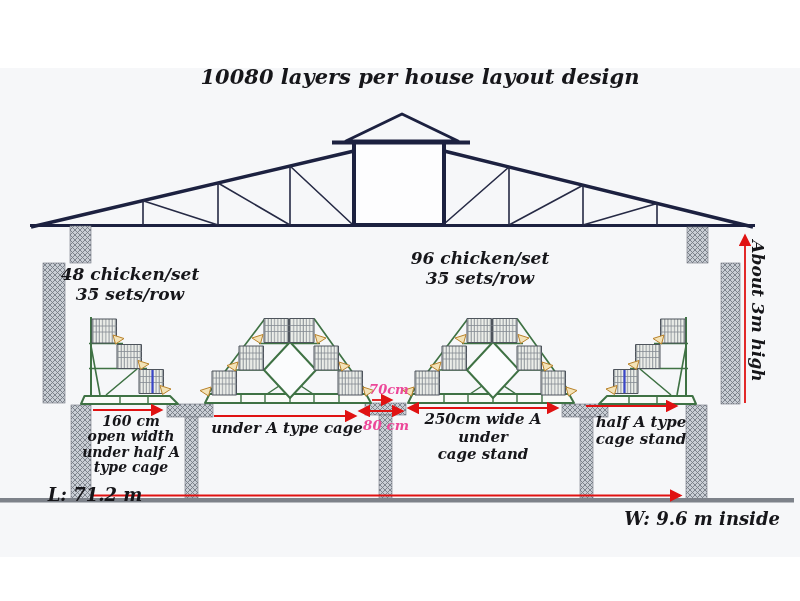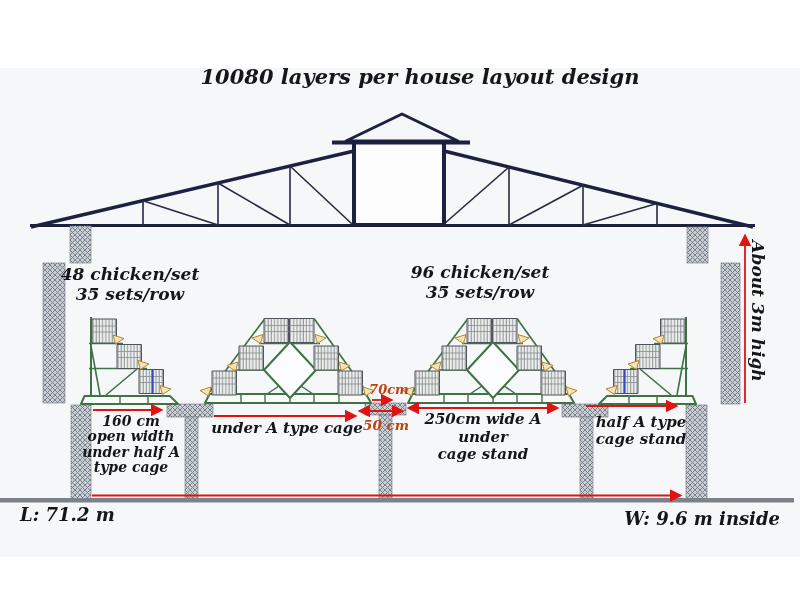--- a/index.html
+++ b/index.html
@@ -3,29 +3,29 @@
 <meta charset="utf-8">
 <style>
   html,body { margin:0; padding:0; background:#ffffff; }
   .stage { position:relative; width:800px; height:601px; background:#ffffff; overflow:hidden;
            font-family:"DejaVu Serif", serif; }
   .panel { position:absolute; left:0; top:68px; width:800px; height:489px; background:#f6f7f9; }
   svg.draw { position:absolute; left:0; top:0; width:800px; height:601px; }
   .t { position:absolute; font-style:italic; font-weight:bold; color:#16161a; text-align:center; }
   .title { left:170px; top:64px; width:500px; font-size:21px; }
   .grp48 { left:57px;  top:264px; width:146px; font-size:17px; line-height:1.18; }
-  .grp96 { left:405px; top:262px; width:150px; font-size:17px; line-height:1.18; }
+  .grp96 { left:405px; top:248px; width:150px; font-size:17px; line-height:1.18; }
   .d120  { left:68px;  top:414px; width:126px; font-size:14px; line-height:1.1; }
   .d240  { left:204px; top:420px; width:166px; font-size:15px; line-height:1.18; }
   .d250  { left:400px; top:411px; width:166px; font-size:15px; line-height:1.18; }
   .d125  { left:568px; top:414px; width:146px; font-size:15px; line-height:1.15; }
-  .red   { color:#c2410c; }
+  .red   { color:#ec4899; }
   .r70   { left:366px; top:382px; width:46px;  font-size:13px; }
   .r80   { left:358px; top:417px; width:56px;  font-size:13.5px; }
-  .llen  { left:20px;  top:504px; width:150px; font-size:18px; text-align:left; }
+  .llen  { left:20px;  top:484px; width:150px; font-size:18px; text-align:center; }
   .wlen  { left:616px; top:508px; width:164px; font-size:18px; text-align:right; }
   .h3m   { left:677px; top:300px; width:160px; height:22px; font-size:17px;
            transform:rotate(90deg); transform-origin:center center; }
 </style>
 </head>
 <body>
 
 <div class="stage">
   <div class="panel"></div>
 
@@ -185,17 +185,17 @@
     <div>250cm wide A under</div>
     <div>cage stand</div>
   </div>
 
   <div class="t d125">
     <div>half A type</div>
     <div>cage stand</div>
   </div>
 
   <div class="t red r70">70cm</div>
-  <div class="t red r80">50 cm</div>
+  <div class="t red r80">80 cm</div>
 
   <div class="t llen">L: 71.2 m</div>
   <div class="t wlen">W: 9.6 m inside</div>
 </div>
 
 </body></html>

